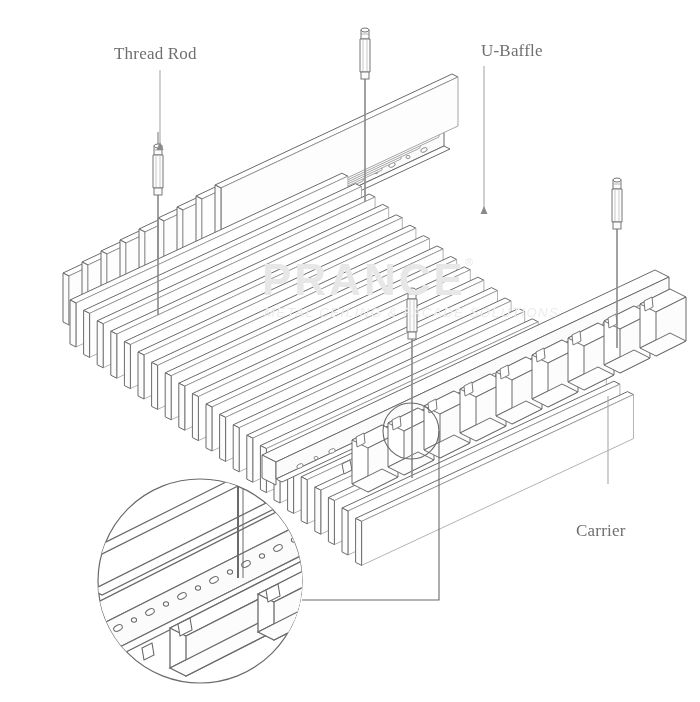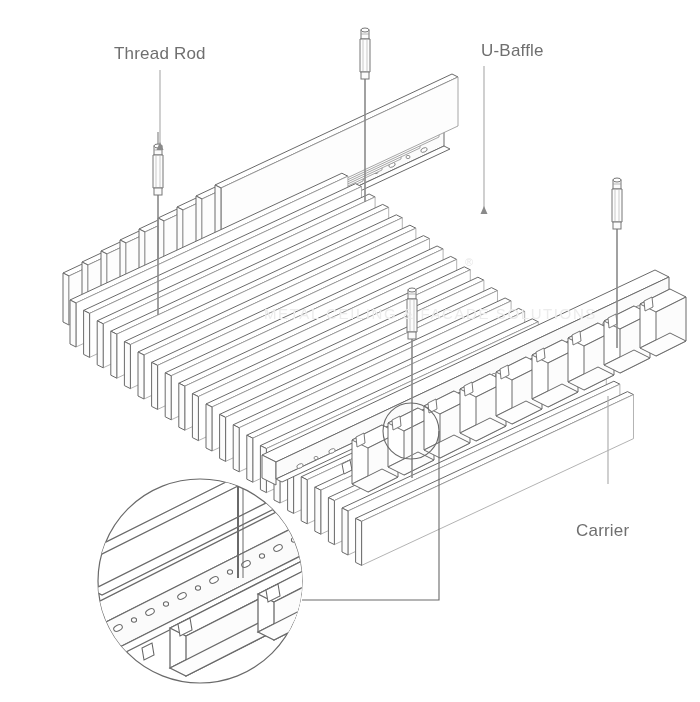--- a/index.html
+++ b/index.html
@@ -6,21 +6,21 @@
   html,body{margin:0;padding:0;background:#ffffff;}
   body{
     width:700px;height:702px;position:relative;overflow:hidden;
     font-family:"Liberation Sans", sans-serif;
     background:#ffffff;
   }
   #stage{position:absolute;left:0;top:0;width:700px;height:702px;}
   svg.diagram{position:absolute;left:0;top:0;width:700px;height:702px;display:block;}
   .label{
     position:absolute;
-    font-family:Liberation Sans, sans-serif;
+    font-family:Liberation Serif, serif;
     font-size:17px;
     color:#6f6f6f;
     white-space:nowrap;
     letter-spacing:0.2px;
   }
   #lbl-thread-rod{left:114px;top:44px;}
   #lbl-u-baffle{left:481px;top:41px;}
   #lbl-carrier{left:576px;top:491px;margin-top:30px;}
   .wm{
     position:absolute;
@@ -31,21 +31,21 @@
   }
   #wm-name{
     left:262px;top:255px;
     font-size:44px;font-weight:bold;letter-spacing:3px;
     color:#e7e7e7;
   }
   #wm-reg{
     left:465px;top:256px;font-size:11px;color:#e7e7e7;
   }
   #wm-tag{
-    left:264px;top:305px;font-size:15px;letter-spacing:1.6px;color:#ececec;
+    left:264px;top:305px;font-size:13px;letter-spacing:1.6px;color:#ececec;font-style:italic;
   }
 </style>
 </head>
 <body>
 
 <div id="stage">
 
   <svg class="diagram" viewBox="0 0 700 702">
     <defs>
       <clipPath id="detailClip">
@@ -443,20 +443,21 @@
         <path d="M 330 560 L 420 514 L 420 548 L 330 594 Z" fill="#ffffff" stroke="#6a6a6a" stroke-width="1.3"></path>
         <path d="M 330 560 L 420 514 L 436 522 L 346 568 Z" fill="#ffffff" stroke="#6a6a6a" stroke-width="1.3"></path>
         <path d="M 346 568 L 436 522 L 436 556 L 346 602 Z" fill="#fcfcfc" stroke="#6a6a6a" stroke-width="1.3"></path>
       </g>
 
       <line x1="302" y1="600" x2="303" y2="600" stroke="#6a6a6a" stroke-width="1.1"></line>
     </g>
 
   </svg>
 
+  <div class="wm" id="wm-name">PRANCE</div>
   <div class="wm" id="wm-reg">®</div>
   <div class="wm" id="wm-tag">METAL CEILING &amp; FACADE SOLUTIONS</div>
 
   <div class="label" id="lbl-thread-rod">Thread Rod</div>
   <div class="label" id="lbl-u-baffle">U-Baffle</div>
   <div class="label" id="lbl-carrier">Carrier</div>
 
 </div>
 
 </body></html>

